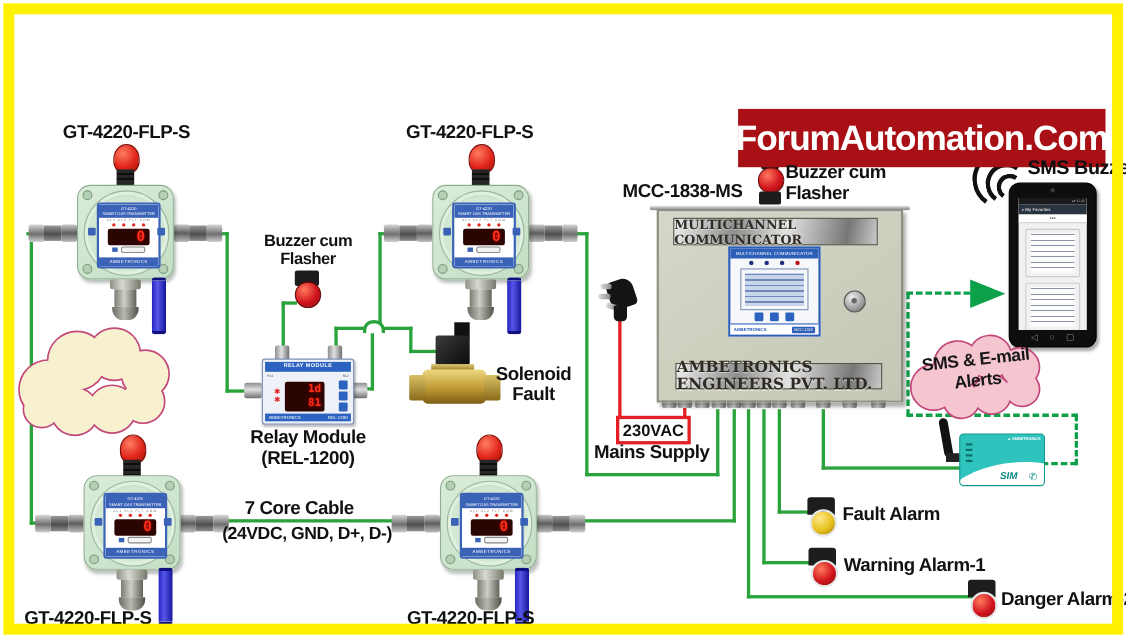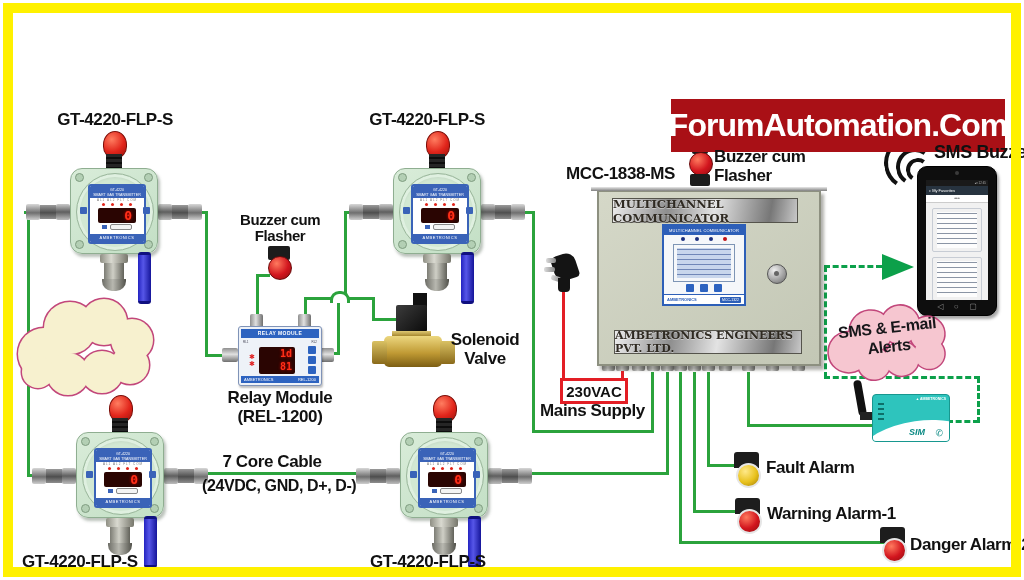--- a/index.html
+++ b/index.html
@@ -457,21 +457,21 @@
 
   <div class="sol" style="left:372px;top:293px;">
     <div class="conn"></div>
       <div class="coil"></div>
     <div class="flange"></div>
       <div class="bdy"></div>
       <div class="hx h1"></div>
       <div class="hx h2"></div>
   </div>
   <div class="lbl" style="left:445px;top:330px;width:80px;text-align:center;font-size:17px;line-height:19px;">
-    <span>Solenoid</span><br><span>Valve</span>
+    <span>Solenoid</span><br><span>Fault</span>
   </div>
 
   <div class="cloudwrap" style="left:8px;top:292px;">
     <svg width="152" height="106" viewBox="0 0 152 106">
       <g fill="#f7f1cf" stroke="#c2477b" stroke-width="3">
         <circle cx="36" cy="62" r="26"></circle>
           <circle cx="62" cy="36" r="26"></circle>
           <circle cx="96" cy="30" r="23"></circle>
         <circle cx="124" cy="48" r="21"></circle>
           <circle cx="122" cy="73" r="19"></circle>
@@ -514,21 +514,21 @@
           <i></i>
           <i></i>
           <i></i>
         </div>
       <div class="ft">
           <span class="b1">AMBETRONICS</span>
           <span class="b2">MCC-1322</span>
         </div>
     </div>
     <div class="knob"></div>
-    <div class="plate" style="left:15px;top:138px;width:186px;height:22px;font-size:11px;">
+    <div class="plate" style="left:15px;top:138px;width:186px;height:22px;font-size:14px;">
         <span>AMBETRONICS ENGINEERS PVT. LTD.</span>
       </div>
   </div>
 
   <div class="gnub" style="left:602px;top:357px;"></div>
   <div class="gnub" style="left:616px;top:357px;"></div>
   <div class="gnub" style="left:632px;top:357px;"></div>
   <div class="gnub" style="left:647px;top:357px;"></div>
   <div class="gnub" style="left:661px;top:357px;"></div>
   <div class="gnub" style="left:674px;top:357px;"></div>

